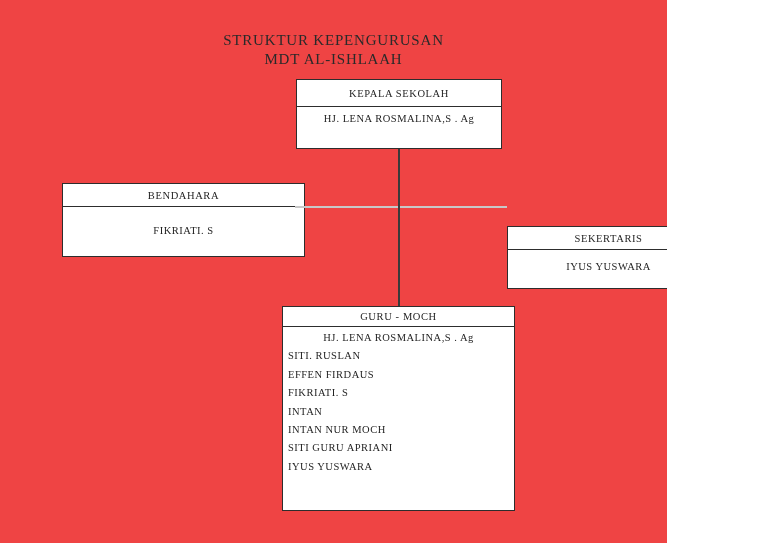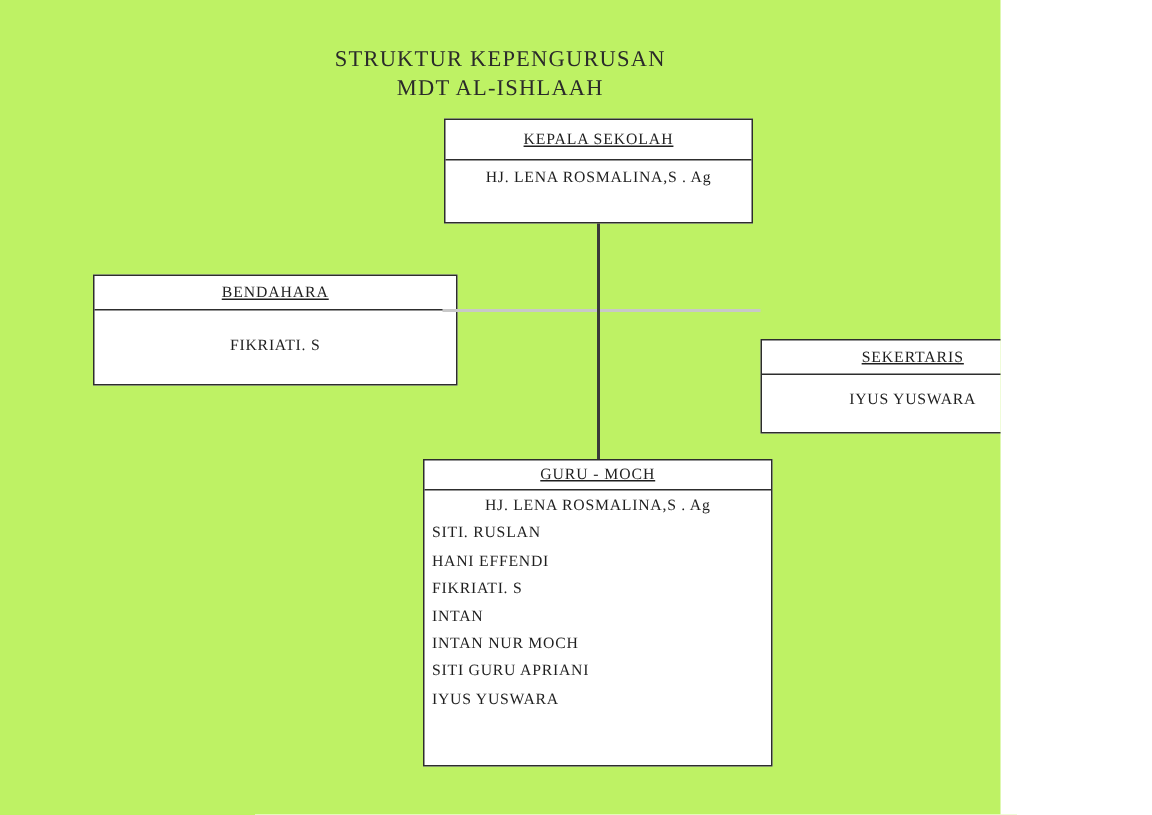--- a/index.html
+++ b/index.html
@@ -4,21 +4,21 @@
 <style>
   html, body {
     margin: 0;
     padding: 0;
     background: #ffffff;
   }
   .page {
     position: relative;
     width: 667px;
     height: 543px;
-    background: #bef264;
+    background: #ef4444;
     overflow: hidden;
     font-family: "Liberation Serif", "DejaVu Serif", serif;
     color: #1f1f1f;
   }
   .title {
     position: absolute;
     left: 0;
     top: 31px;
     width: 100%;
     text-align: center;
@@ -34,21 +34,20 @@
     box-sizing: border-box;
   }
   .box-header {
     display: flex;
     align-items: center;
     justify-content: center;
     border-bottom: 1.5px solid #2d2d2d;
     font-size: 10.5px;
     letter-spacing: 0.6px;
     box-sizing: border-box;
-    text-decoration: underline;
   }
   .box-body {
     display: flex;
     justify-content: center;
     font-size: 10.5px;
     letter-spacing: 0.5px;
     box-sizing: border-box;
   }
   .kepala { left: 296px; top: 79px; width: 206px; height: 70px; }
   .kepala .box-header { height: 27px; }
@@ -121,21 +120,21 @@
   <div class="box sekertaris">
     <div class="box-header">SEKERTARIS</div>
     <div class="box-body">IYUS YUSWARA</div>
   </div>
 
   <div class="box guru">
     <div class="box-header">GURU - MOCH</div>
     <ul class="guru-list">
       <li class="centered">HJ. LENA ROSMALINA,S . Ag</li>
       <li>SITI. RUSLAN</li>
-      <li>HANI EFFENDI</li>
+      <li>EFFEN FIRDAUS</li>
       <li>FIKRIATI. S</li>
       <li>INTAN</li>
       <li>INTAN NUR MOCH</li>
       <li>SITI GURU APRIANI</li>
       <li>IYUS YUSWARA</li>
     </ul>
   </div>
 
 </div>
 

